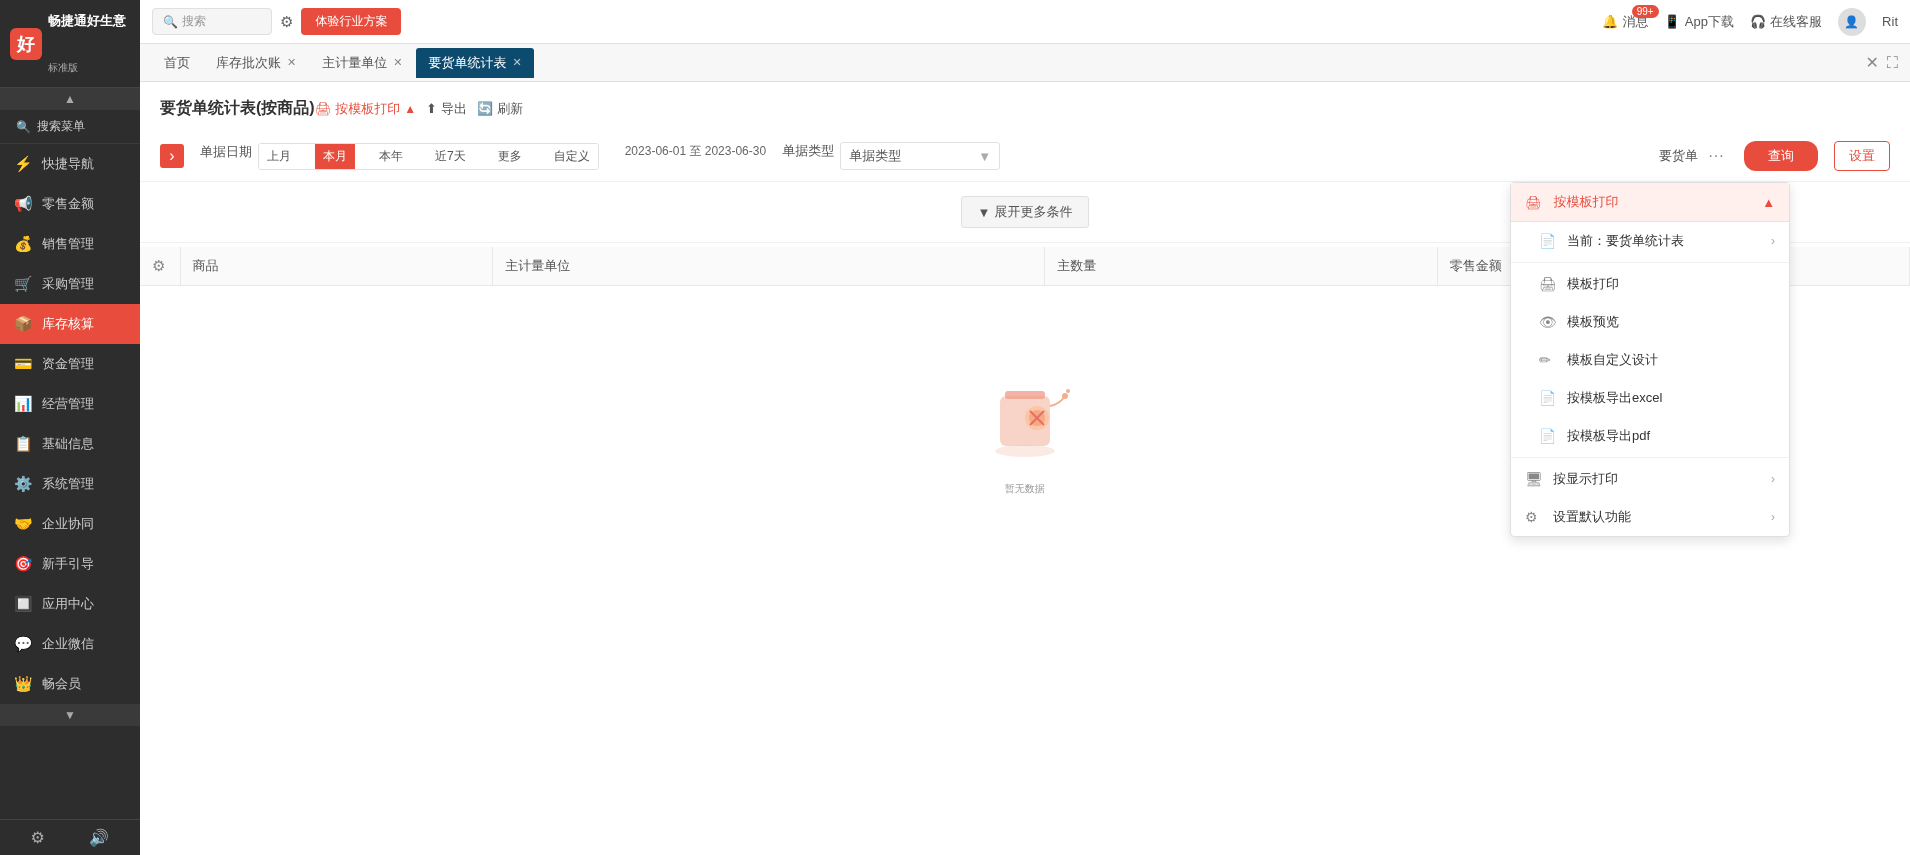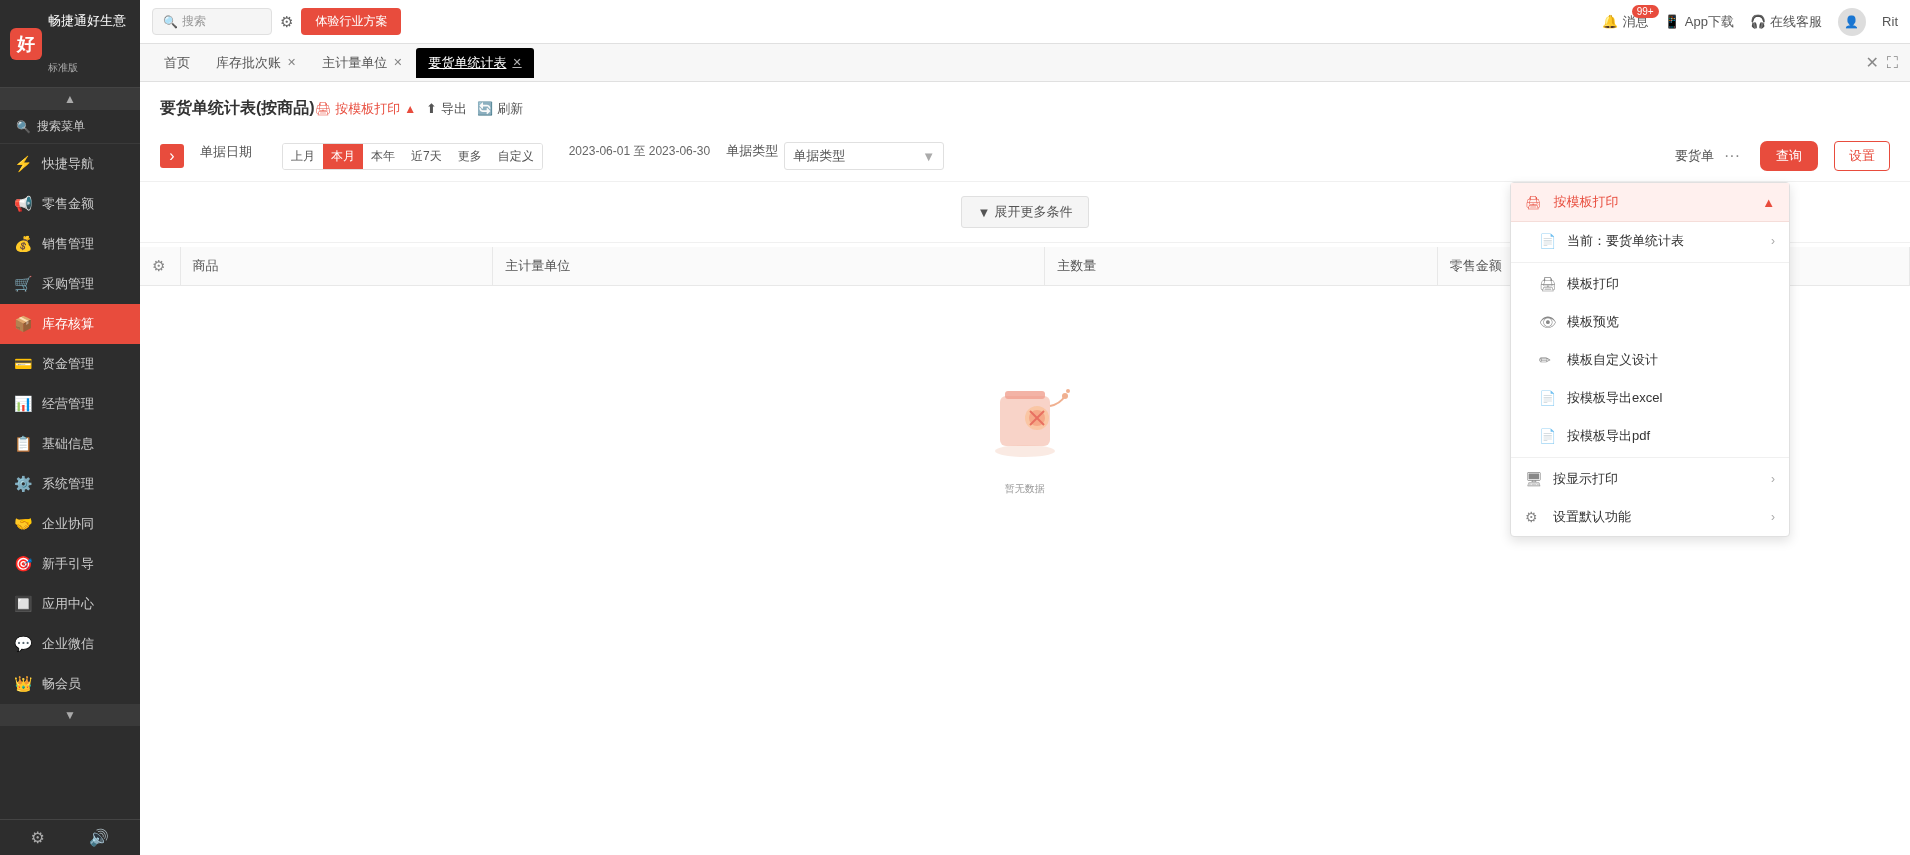--- a/index.html
+++ b/index.html
@@ -33,21 +33,21 @@
       font-size: 18px;
       font-weight: bold;
       flex-shrink: 0;
     }
     .logo-text {
       margin-left: 6px;
       font-size: 11px;
       color: #fff;
       line-height: 1.4;
     }
-    .logo-text .name { font-size: 13px; font-weight: normal; }
+    .logo-text .name { font-size: 13px; font-weight: bold; }
     .logo-text .tag { color: #aaa; font-size: 10px; margin-top: 31px; }
     .sidebar-search {
       display: flex;
       align-items: center;
       padding: 8px 10px;
       border-bottom: 1px solid #3a3a3a;
       cursor: pointer;
       color: #ccc;
       font-size: 12px;
     }
@@ -161,23 +161,22 @@
       align-items: center;
       padding: 6px 12px;
       font-size: 13px;
       cursor: pointer;
       border-radius: 3px 3px 0 0;
       gap: 6px;
       color: #555;
       position: relative;
     }
     .tab-item.active {
-      background: #000000;
+      background: #0c4a6e;
       color: white;
-      text-decoration: underline;
     }
     .tab-item .close-icon { font-size: 11px; opacity: 0.7; }
     .tab-maximize { margin-left: auto; display: flex; gap: 8px; align-items: center; }
     .tab-maximize span { cursor: pointer; font-size: 16px; color: #888; }
 
     
     .page-content {
       flex: 1;
       background: #fff;
       overflow: auto;
@@ -224,25 +223,24 @@
       background: none;
     }
     .filter-section {
       display: flex;
       gap: 6px;
     }
     .filter-label { color: #555; font-size: 13px; white-space: nowrap; }
     .filter-date-group {
       display: flex;
       align-items: center;
-      gap: 0;
+      gap: 16px;
       border: 1px solid #e0e0e0;
       border-radius: 3px;
       overflow: hidden;
-      margin-left: 24px;
     }
     .filter-date-btn {
       padding: 4px 8px;
       font-size: 12px;
       cursor: pointer;
       background: #fff;
       border: none;
       color: #555;
     }
     .filter-date-btn.active {
@@ -385,22 +383,22 @@
     .expand-more-row {
       display: flex;
       justify-content: center;
       padding: 6px;
       border-bottom: 1px solid #f0f0f0;
     }
     .query-btn {
       background: #e84c3d;
       color: white;
       border: none;
-      border-radius: 7px;
-      padding: 6px 16px;
+      border-radius: 12px;
+      padding: 6px 24px;
       font-size: 13px;
       cursor: pointer;
     }
     .settings-btn {
       border: 1px solid #e84c3d;
       color: #e84c3d;
       background: white;
       border-radius: 4px;
       padding: 5px 14px;
       font-size: 13px;

